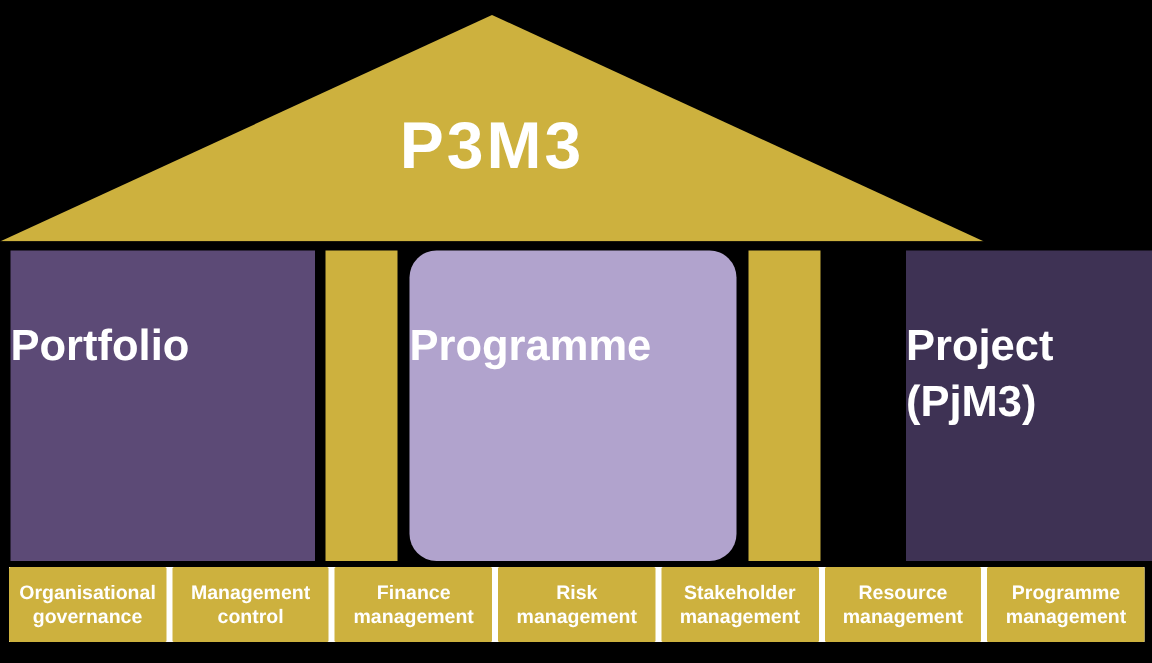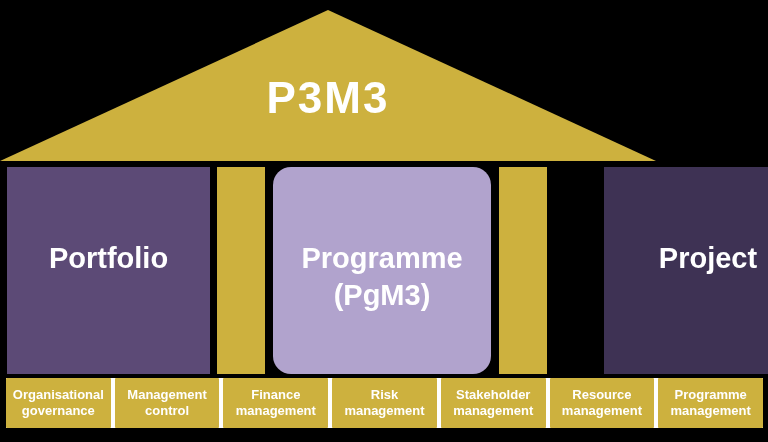--- a/index.html
+++ b/index.html
@@ -37,22 +37,22 @@
   }
   
   .pillar, .spacer {
     position: absolute;
     top: 167px;
     height: 207px;
   }
   .pillar {
     display: flex;
     flex-direction: column;
-    align-items: center;
-    padding-top: 73px;
+    align-items: flex-start;
+    padding-top: 46px;
     box-sizing: border-box;
     color: var(--text, #fff);
     font-size: 29px;
     font-weight: bold;
     line-height: 37px;
     text-align: center;
   }
   .pillar-portfolio { left: 7px;   width: 203px; background: var(--portfolio, #5c4a76); }
   .pillar-programme { left: 273px; width: 218px; background: var(--programme, #b1a3cd); border-radius: 18px; }
   .pillar-project   { left: 556px; width: 208px; background: var(--project, #3e3254); margin-left: 48px; }
@@ -94,27 +94,27 @@
   </div>
 
   <div class="pillar pillar-portfolio">
     <span>Portfolio</span>
   </div>
 
   <div class="spacer spacer-left"></div>
 
   <div class="pillar pillar-programme">
     <span>Programme</span>
-    <span>(PgM3)</span>
   </div>
 
   <div class="spacer spacer-right"></div>
 
   <div class="pillar pillar-project">
     <span>Project</span>
+    <span>(PjM3)</span>
   </div>
 
   <div class="foundation">
     <div class="foundation-box">
       <span>Organisational</span>
       <span>governance</span>
     </div>
     <div class="foundation-box">
       <span>Management</span>
       <span>control</span>

